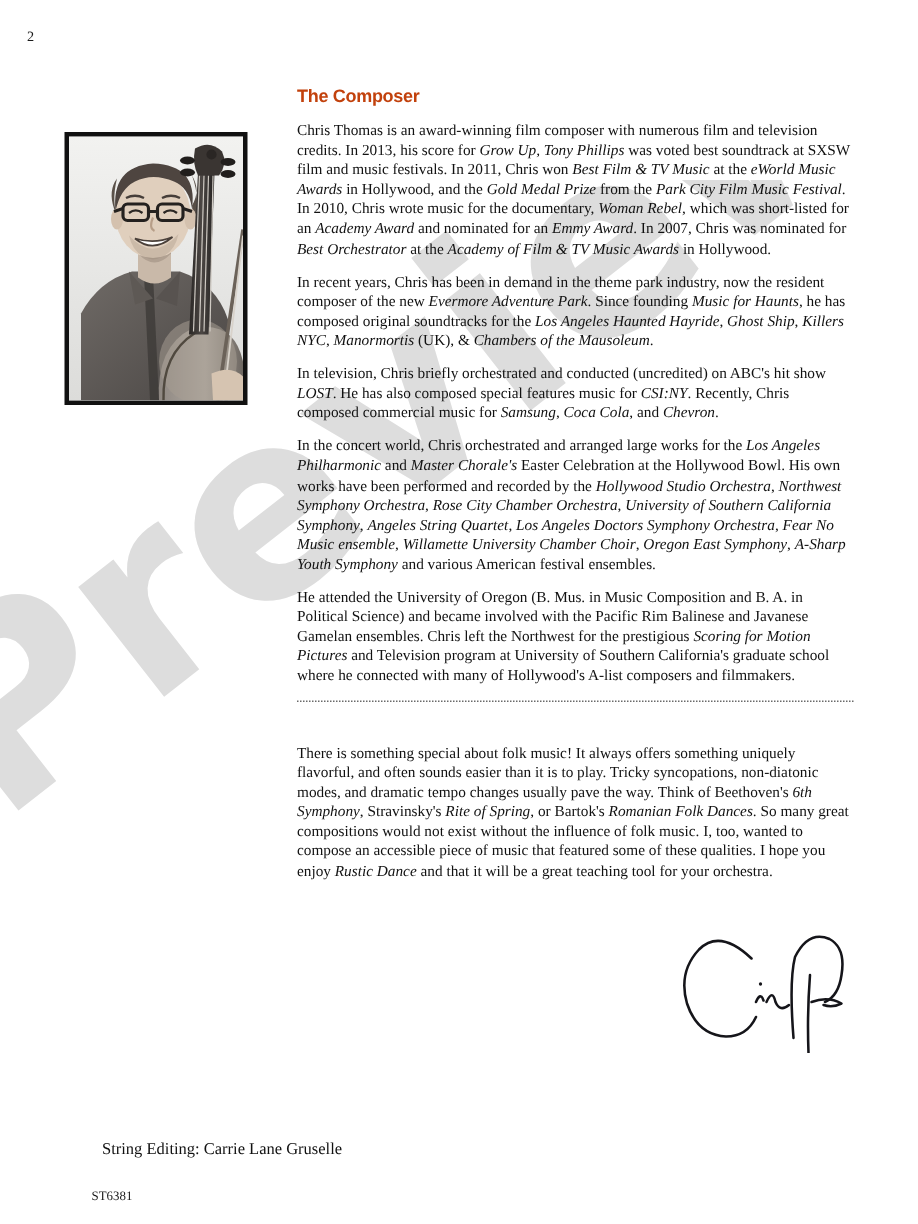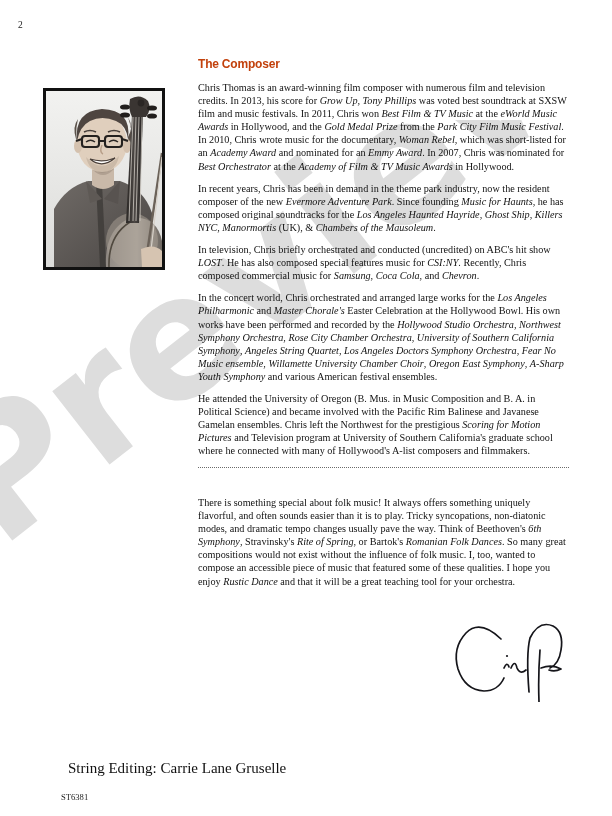--- a/index.html
+++ b/index.html
@@ -114,21 +114,21 @@
     height: 96px;
     z-index: 3;
   }
   .signature svg { display: block; }
 
   
   .credit-line {
     position: absolute;
     left: 68px;
     top: 760px;
-    font-size: 15px;
+    font-size: 11px;
     color: #111111;
     z-index: 4;
   }
   .catalog-number {
     position: absolute;
     left: 18px;
     top: 792px;
     font-size: 8.6px;
     color: #1a1a1a;
     z-index: 4;

